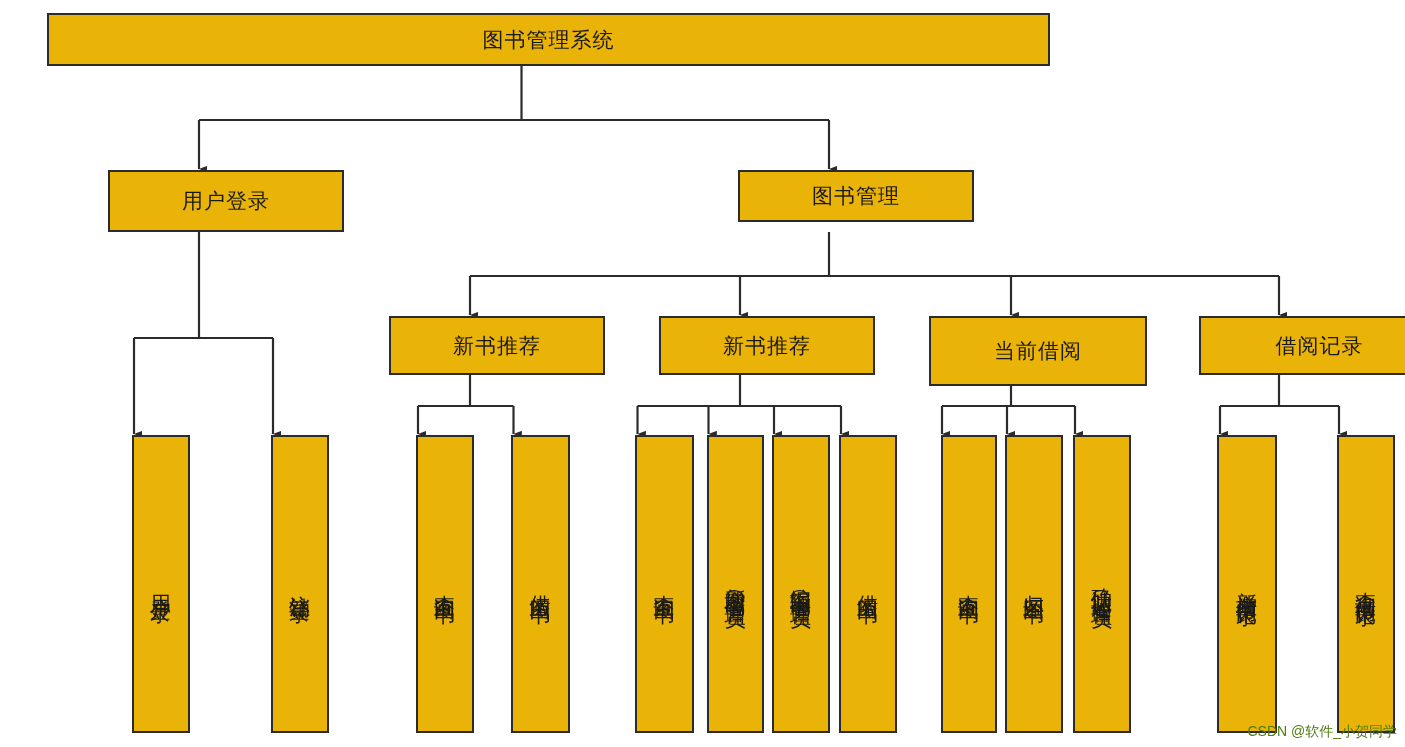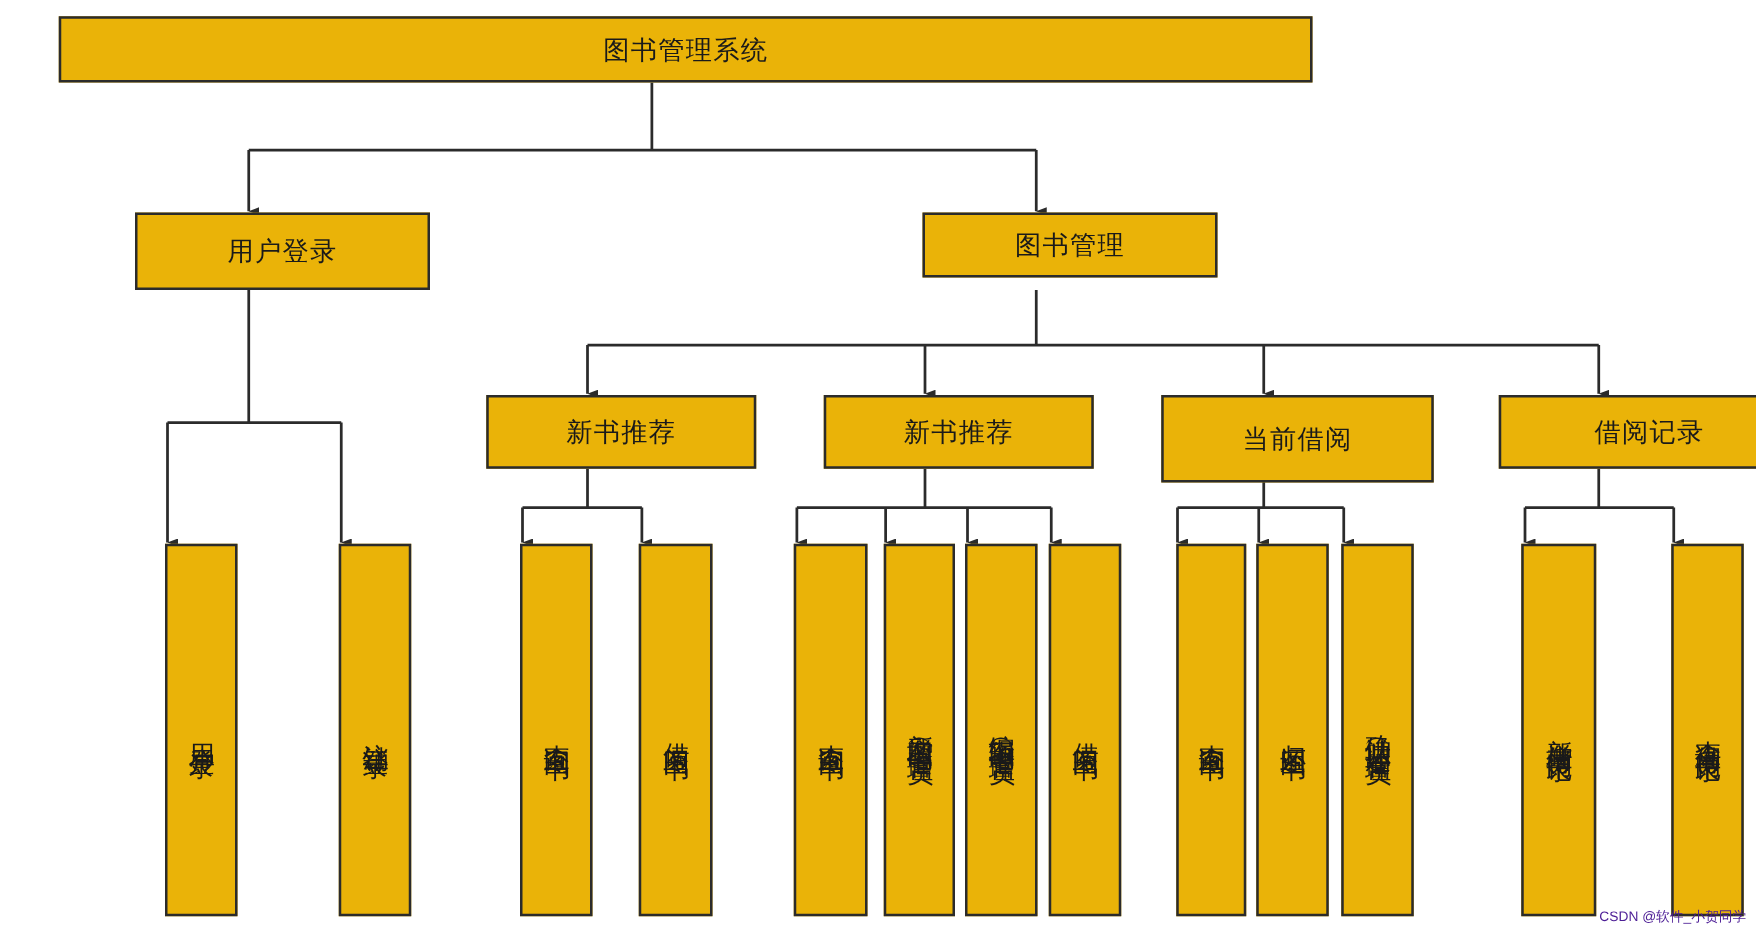--- a/index.html
+++ b/index.html
@@ -50,22 +50,22 @@
   }
   .node.v .vtext {
     writing-mode: vertical-rl;
     text-orientation: upright;
     white-space: nowrap;
   }
   .watermark {
     position: absolute;
     right: 8px;
     bottom: 6px;
-    font-size: 11px;
-    color: #4c1d95;
+    font-size: 14px;
+    color: #4d7c0f;
     z-index: 5;
     white-space: nowrap;
   }
 </style>
 </head>
 <body>
 
 <div id="canvas">
   <svg id="edges" viewBox="0 0 1405 747">
     <defs>

